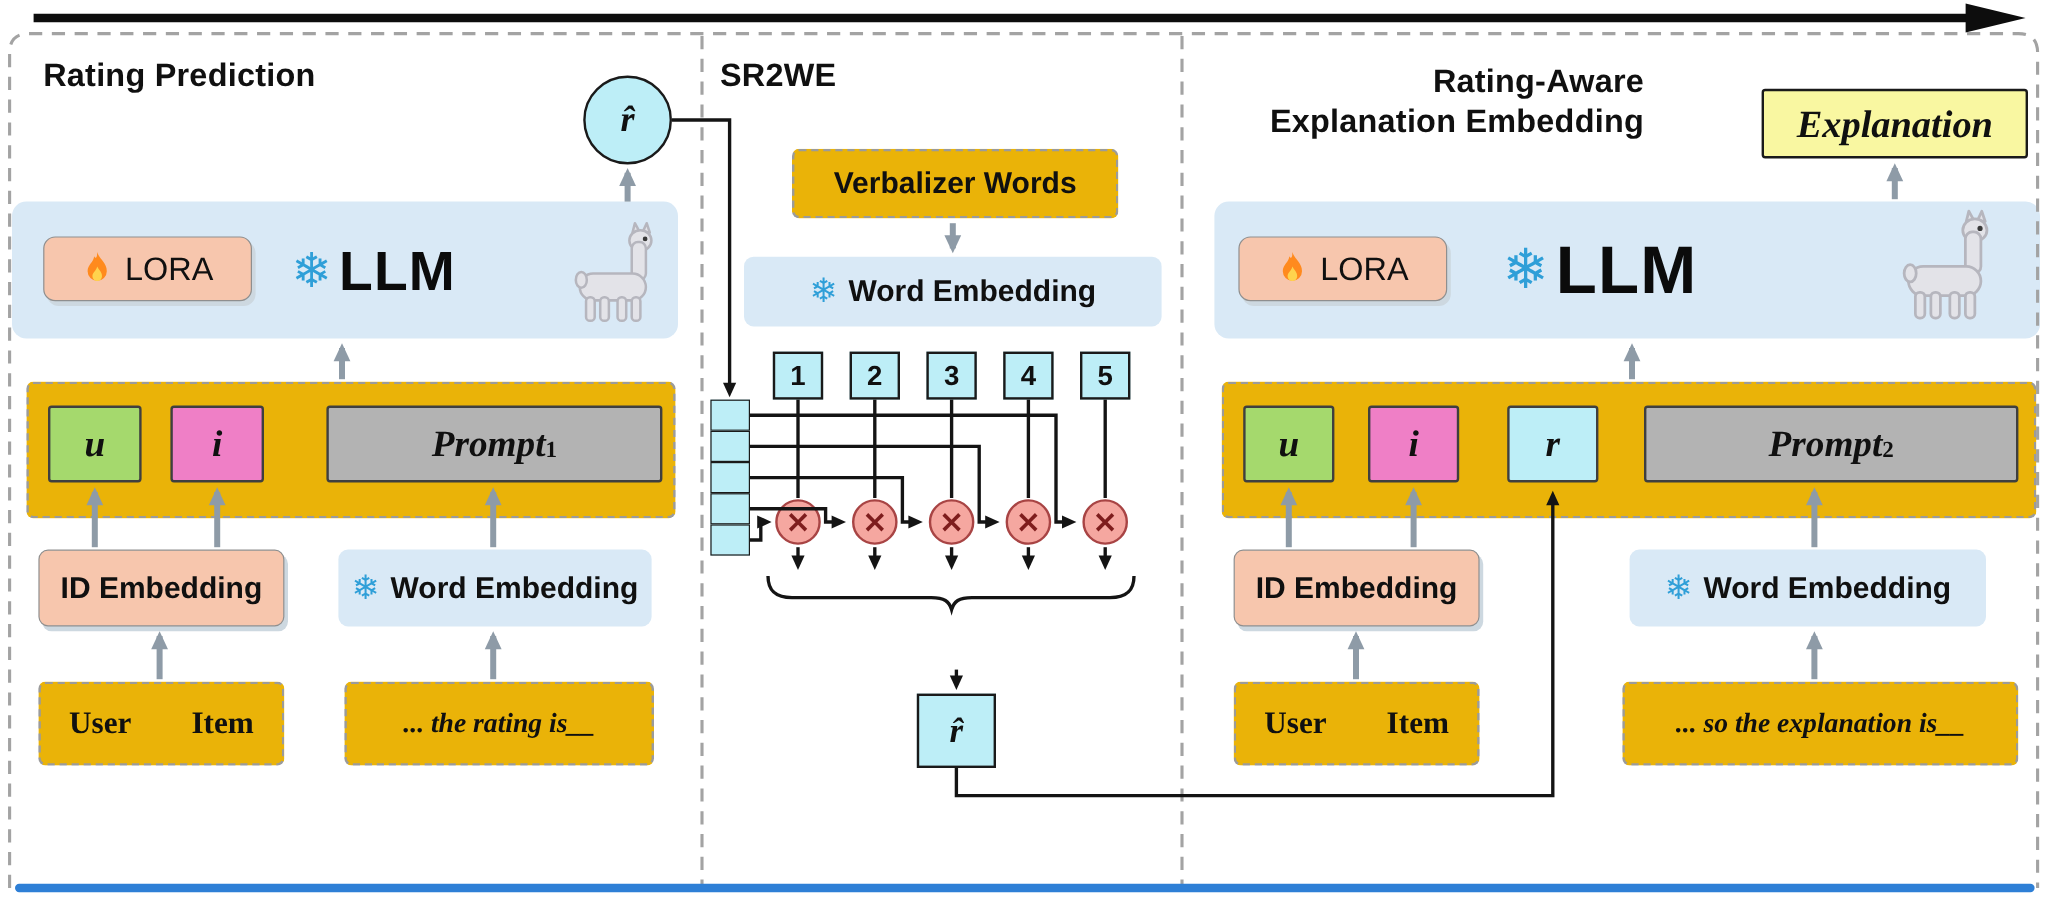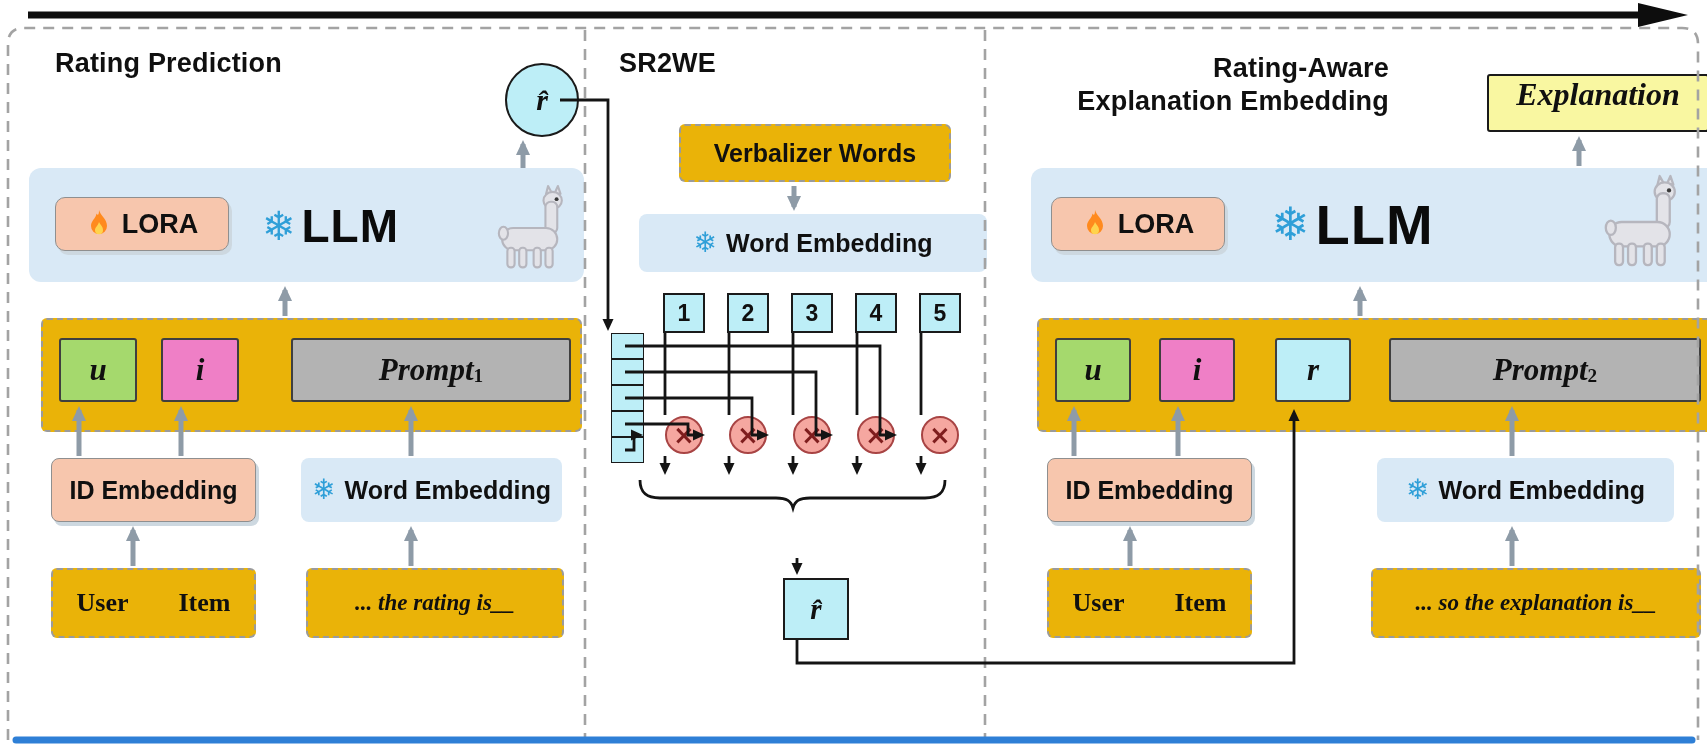--- a/index.html
+++ b/index.html
@@ -1,30 +1,30 @@
 <!DOCTYPE html>
 <html><head>
 <meta charset="utf-8">
 <style>
   html,body{margin:0;padding:0;background:#ffffff;}
   #canvas{
     position:relative;width:1707px;height:748px;background:#ffffff;
     font-family:"Liberation Sans",sans-serif;overflow:hidden;
   }
-  .abs{position:absolute;box-sizing:border-box;margin-left:19px;}
+  .abs{position:absolute;box-sizing:border-box;}
   #wires{position:absolute;left:0;top:0;pointer-events:none;}
   .dash{stroke:#a3a3a3;stroke-width:2.6;stroke-dasharray:11 8;fill:none;}
   .bwire line,.bwire path{stroke:#141414;stroke-width:2.8;fill:none;}
   .brace{stroke-width:3;}
   .paneltitle{font-weight:700;font-size:27px;color:#101010;letter-spacing:.2px;}
   .bluebox{background:#d9e9f6;border-radius:12px;}
   .badge{
     background:#f7c6ad;border:1.6px solid #8f8f8f;border-radius:10px;
     box-shadow:3px 4px 0 #cdd8e0;display:flex;align-items:center;justify-content:center;gap:10px;
-    font-weight:700;font-size:27px;color:#101010;
+    font-weight:400;font-size:27px;color:#101010;
   }
   .llmgroup{display:flex;align-items:center;justify-content:flex-start;gap:6px;}
   .llmtext{font-weight:700;color:#0b0b0b;letter-spacing:1px;}
   .snow{color:#2f9fd8;font-family:"DejaVu Sans",sans-serif;line-height:1;}
   .dashedbox{border:2.3px dashed #9b9b9b;border-radius:6px;background:#eab308;}
   .iobox{
     border:2.2px solid #3f3f3f;border-radius:3px;display:flex;align-items:center;justify-content:center;
     font-family:"Liberation Serif",serif;font-style:italic;font-weight:600;font-size:31px;color:#101010;
   }
   .iobox sub{font-size:0.62em;font-style:normal;transform:translateY(6px);}
@@ -48,21 +48,21 @@
     background:#bdeef7;border:2.5px solid #1a1a1a;border-radius:50%;
     display:flex;align-items:center;justify-content:center;
   }
   .mathit{font-family:"Liberation Serif",serif;font-style:italic;font-weight:600;color:#101010;}
   .sumbox{
     background:#ffffff;border:2.5px solid #1a1a1a;border-radius:9px;
     display:flex;align-items:center;justify-content:center;font-weight:700;font-size:25px;color:#101010;
   }
   .explbox{
     background:#f9f7a1;border:2.5px solid #1a1a1a;border-radius:3px;
-    display:flex;justify-content:center;
+    display:flex;align-items:center;justify-content:center;
     font-family:"Liberation Serif",serif;font-style:italic;font-weight:600;font-size:32px;color:#101010;
   }
   .useritem{
     display:flex;align-items:center;justify-content:center;gap:50px;
     font-family:"Liberation Serif",serif;font-weight:700;font-size:26px;color:#101010;
   }
   .promptline{
     display:flex;align-items:center;justify-content:center;
     font-family:"Liberation Serif",serif;font-style:italic;font-weight:700;font-size:23px;color:#101010;
   }

